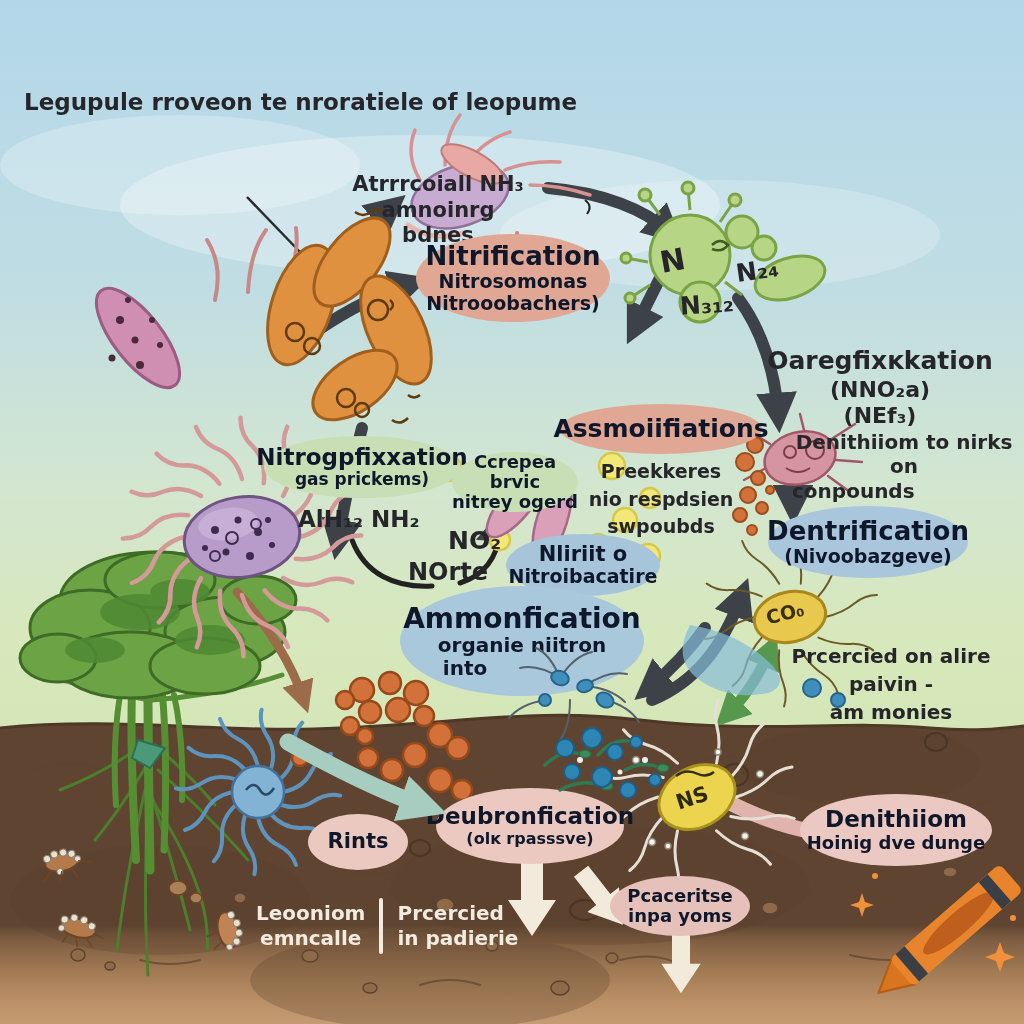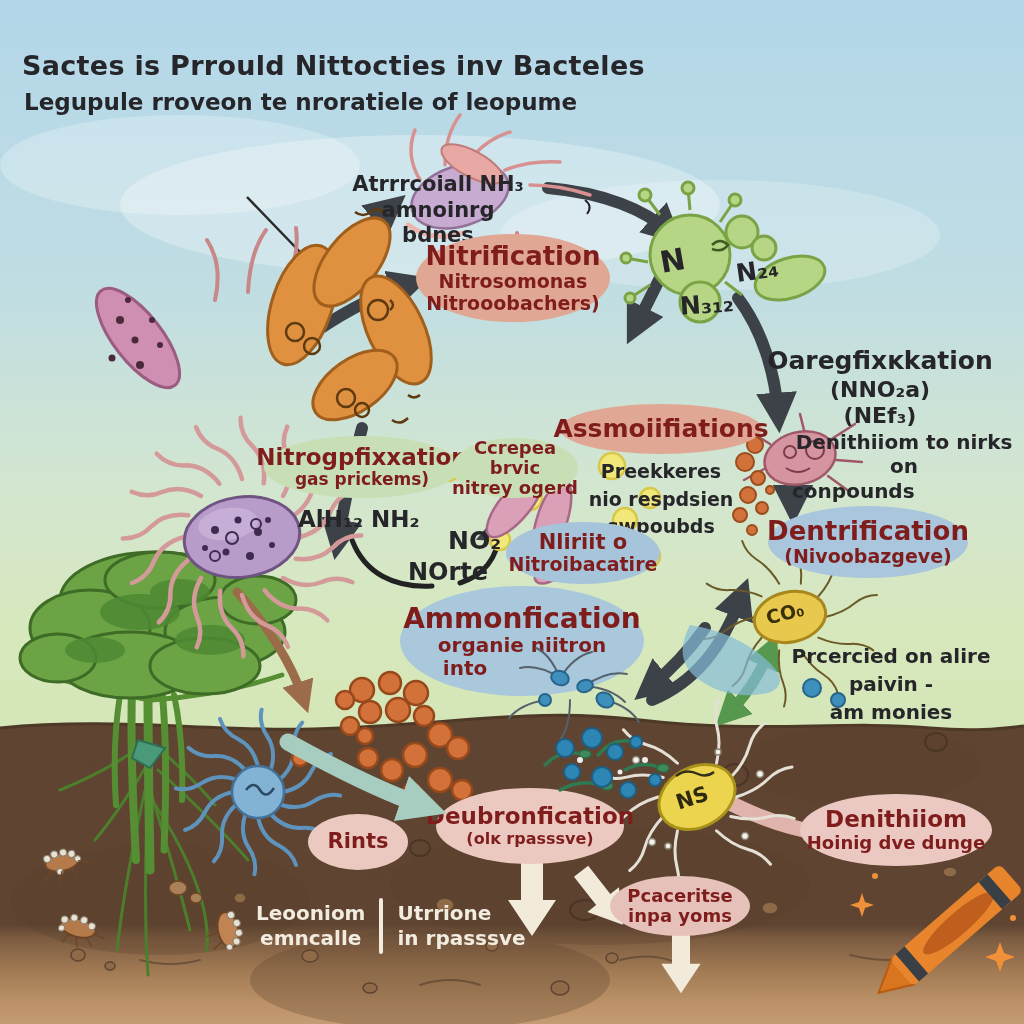--- a/index.html
+++ b/index.html
@@ -4,21 +4,21 @@
 <style>
   html,body{margin:0;padding:0;background:#e8e8e8;}
   .canvas{position:relative;width:1024px;height:1024px;overflow:hidden;
           font-family:"DejaVu Sans","Liberation Sans",sans-serif;color:#26262a;}
   svg.scene{position:absolute;left:0;top:0;}
   .txt{position:absolute;line-height:1.22;white-space:nowrap;color:#26262a;}
   .b{font-weight:bold;}
   .sb{font-weight:600;}
   .ctr{text-align:center;white-space:normal;}
   .oval{position:absolute;display:flex;flex-direction:column;align-items:center;
-        justify-content:center;border-radius:50%;text-align:center;color:#7f1d1d;
+        justify-content:center;border-radius:50%;text-align:center;color:#0f172a;
         line-height:1.12;}
   .legend{position:absolute;display:flex;align-items:center;gap:14px;color:#f2ece0;}
   .legend .col{font-weight:bold;font-size:20px;line-height:1.25;}
   .legend .bar{width:4px;height:56px;background:#f2ece0;border-radius:2px;}
 </style>
 </head>
 <body>
 
 <div class="canvas">
 
@@ -482,21 +482,20 @@
     </g>
     <g fill="#f09038">
       <path d="M862,893 l3,9 9,3 -9,3 -3,9 -3,-9 -9,-3 9,-3 z"></path>
       <path d="M1000,942 l4,11 11,4 -11,4 -4,11 -4,-11 -11,-4 11,-4 z"></path>
       <circle cx="875" cy="876" r="3"></circle>
           <circle cx="1013" cy="918" r="3"></circle>
     </g>
   </g>
 </svg>
 
-<div class="txt b" style="left:22px;top:50px;font-size:27px;letter-spacing:0.3px">Sactes is Prrould Nittocties inv Bacteles</div>
 <div class="txt sb" style="left:24px;top:88px;font-size:23px">Legupule rroveon te nroratiele of leopume</div>
 
 <div class="txt sb ctr" style="left:348px;top:172px;font-size:21px;width:180px">
   <span style="display:block">Atrrrcoiall  NH₃</span>
   <span style="display:block">amnoinrg bdnes</span>
 </div>
 
 <div class="oval" style="left:416px;top:234px;width:194px;height:88px;background:#e0a794">
   <div class="b" style="font-size:26px">Nitrification</div>
   <div class="sb" style="font-size:19px">Nitrosomonas</div>
@@ -521,30 +520,30 @@
   <span style="display:block">Preekkeres</span>
   <span style="display:block">nio respdsien</span>
   <span style="display:block">swpoubds</span>
 </div>
 
 <div class="oval" style="left:264px;top:436px;width:196px;height:62px;background:#c8dfb6">
   <div class="b" style="font-size:23px">Nitrogpfixxation</div>
   <div class="sb" style="font-size:17px">gas prickems)</div>
 </div>
 
-<div class="oval" style="left:452px;top:438px;width:126px;height:60px;background:#c8dfb6">
+<div class="oval" style="left:452px;top:452px;width:126px;height:60px;background:#c8dfb6">
   <div class="sb" style="font-size:18px">Ccrepea brvic</div>
   <div class="sb" style="font-size:18px">nitrey ogerd</div>
 </div>
 
 <div class="txt b" style="left:298px;top:505px;font-size:23px">AlH₁₂  NH₂</div>
 <div class="txt b" style="left:448px;top:526px;font-size:25px">NO₂</div>
 <div class="txt b" style="left:408px;top:558px;font-size:24px">NOrte</div>
 
-<div class="oval" style="left:506px;top:522px;width:154px;height:62px;background:#a6c4da">
+<div class="oval" style="left:506px;top:534px;width:154px;height:62px;background:#a6c4da">
   <div class="b" style="font-size:21px">Nliriit o</div>
   <div class="b" style="font-size:19px">Nitroibacatire</div>
 </div>
 
 <div class="txt sb ctr" style="left:792px;top:430px;width:224px;font-size:20px">
   <span style="display:block">Denithiiom to nirks on</span>
   <span style="display:block;text-align:left">conpounds</span>
 </div>
 
 <div class="oval" style="left:768px;top:506px;width:200px;height:72px;background:#a9c6dd">
@@ -586,22 +585,22 @@
   <div class="sb" style="font-size:18px">inpa yoms</div>
 </div>
 
 <div class="legend" style="left:256px;top:898px;">
   <div class="col" style="text-align:center">
     <span style="display:block">Leooniom</span>
     <span style="display:block">emncalle</span>
   </div>
   <div class="bar"></div>
   <div class="col">
-    <span style="display:block">Utrrione</span>
-    <span style="display:block">in rpasssve</span>
+    <span style="display:block">Prcercied</span>
+    <span style="display:block">in padierie</span>
   </div>
 </div>
 
 <svg class="scene" width="1024" height="1024" viewBox="0 0 1024 1024" style="pointer-events:none">
   <defs>
     <marker id="mT2" viewBox="0 0 10 10" refX="5" refY="5" markerWidth="2.8" markerHeight="2.8" orient="auto-start-reverse">
       <path d="M0,0 L10,5 L0,10 z" fill="#a7cdc0"></path>
         </marker>
   </defs>
 

